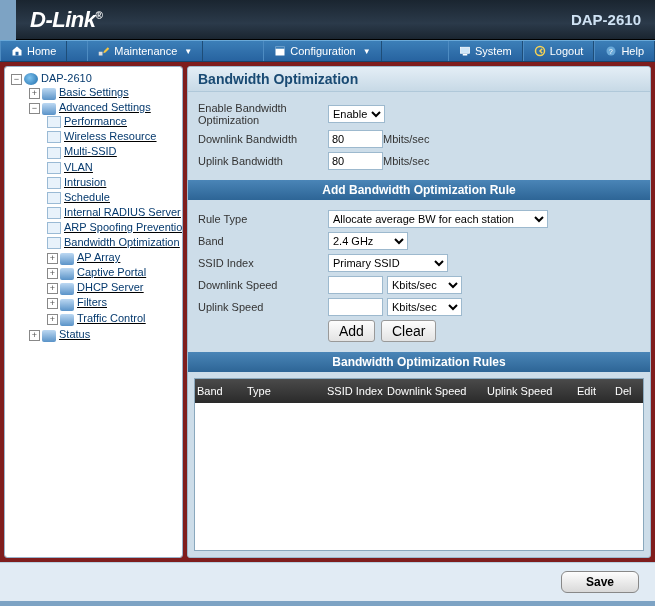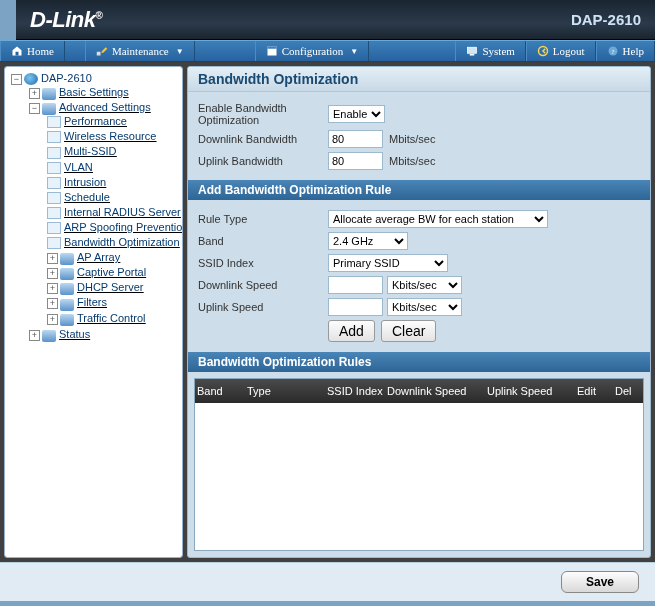--- a/index.html
+++ b/index.html
@@ -3,52 +3,52 @@
 <meta charset="utf-8">
 <style>
   * { box-sizing: border-box; margin: 0; padding: 0; }
   body { font-family: Arial, Helvetica, sans-serif; font-size: 11px; background: #7da3c4; width: 655px; height: 606px; overflow: hidden; }
 
   .header { background: linear-gradient(#1a2530 0%, #2b3a4a 60%, #1a2530 100%); height: 40px; display: flex; align-items: center; justify-content: space-between; padding: 0 14px; border-bottom: 1px solid #000; margin-left: 16px; }
   .logo { color: #fff; font-size: 22px; font-weight: bold; font-style: italic; letter-spacing: -0.5px; }
   .logo sup { font-size: 10px; font-style: normal; }
   .model { color: #cfe2f3; font-weight: bold; font-size: 15px; }
 
-  .menubar { background: linear-gradient(#3c7fb8, #2763a0); height: 22px; display: flex; align-items: center; color: #fff; border-top: 1px solid #6aa9d8; border-bottom: 1px solid #18436a; font-family: Liberation Serif, serif; }
+  .menubar { background: linear-gradient(#3c7fb8, #2763a0); height: 22px; display: flex; align-items: center; color: #fff; border-top: 1px solid #6aa9d8; border-bottom: 1px solid #18436a; }
   .menubar .item { display: flex; align-items: center; gap: 4px; padding: 0 10px; height: 100%; border-right: 1px solid #1e4d78; border-left: 1px solid #4e8cc2; cursor: pointer; white-space: nowrap; }
   .menubar .gap { flex: 0 0 auto; }
   .menubar .icon-svg { width: 12px; height: 12px; display: inline-block; }
   .menubar .dd { font-size: 8px; margin-left: 3px; }
 
-  .main { display: flex; height: 500px; background: #404040; }
+  .main { display: flex; height: 500px; background: #7f1d1d; }
 
   .sidebar { width: 180px; background: #fff; border: 1px solid #99b3cc; border-radius: 3px; margin: 4px 0 4px 4px; overflow: auto; padding: 4px 2px; }
   .tree ul { list-style: none; }
   .tree li { padding: 1px 0 1px 4px; white-space: nowrap; }
   .tree .toggle { display: inline-block; width: 11px; height: 11px; border: 1px solid #888; background: #fff; text-align: center; line-height: 9px; font-size: 9px; color: #555; margin-right: 2px; cursor: pointer; }
   .tree .icon { display: inline-block; width: 14px; height: 12px; vertical-align: middle; margin-right: 3px; }
   .icon-world { background: radial-gradient(circle at 40% 40%, #7fc4f0, #1d6aa8); border-radius: 50%; width:12px; height:12px; }
   .icon-folder { background: linear-gradient(#bcd8f2, #5a93c8); border-radius: 2px; width:14px; height:10px; position: relative; top:1px; }
   .icon-page { background: #e8f2fb; border: 1px solid #9abad5; width:10px; height:12px; }
   .tree .label { color: #063a6e; cursor: pointer; }
   .tree .indent { padding-left: 14px; text-decoration: underline; }
 
   .content { flex: 1; padding: 4px; }
   .panel { background: #cddde9; border: 1px solid #9db9ce; border-radius: 3px; height: 100%; overflow: hidden; display:flex; flex-direction:column; }
 
   .panel h2 { background: linear-gradient(#e4eef6, #c7d9e6); color: #194a73; font-size: 14px; font-weight: bold; padding: 4px 10px; border-bottom: 1px solid #b0c8d9; }
-  .panel h3 { background: linear-gradient(#4a85b7, #2d6596); color: #fff; font-size: 12px; font-weight: bold; padding: 3px 10px; }
+  .panel h3 { background: linear-gradient(#4a85b7, #2d6596); color: #fff; font-size: 12px; font-weight: bold; padding: 3px 10px; text-align: center; }
 
   .form-section { padding: 6px 10px; }
   .form-row { display: flex; align-items: center; margin: 4px 0; }
   .form-row .lbl { width: 130px; color: #333; }
   .form-row input[type=text] { border: 1px solid #9db9ce; height: 18px; font-size: 11px; padding: 0 3px; }
   .input-sm { width: 55px; }
   select { border: 1px solid #9db9ce; height: 18px; font-size: 11px; background: #fff; }
-  .unit { margin-left: 6px; color: #333; }
+  .unit { margin-left: 0; color: #333; }
 
   .btn { background: linear-gradient(#fdfdfd, #e3e3e3); border: 1px solid #999; border-radius: 3px; padding: 2px 10px; font-size: 14px; cursor: pointer; }
 
   .rules-table { flex:1; margin: 6px; border: 1px solid #8aa8bd; background: #fff; display:flex; flex-direction:column;}
   .rules-head { background: linear-gradient(#4a4a4a, #2a2a2a); color: #fff; display: flex; font-size: 11px; }
   .rules-head > div { padding: 6px 2px; }
   .rules-body { flex:1; background: #fff; }
 
   .footer { display: flex; justify-content: flex-end; padding: 8px 16px; background: #e1ebf4; border-top: 1px solid #b8cfdf; }
   .btn-save { background: linear-gradient(#fdfdfd, #d9d9d9); border: 1px solid #888; border-radius: 6px; padding: 3px 24px; font-size: 12px; font-weight: bold; cursor: pointer; }

